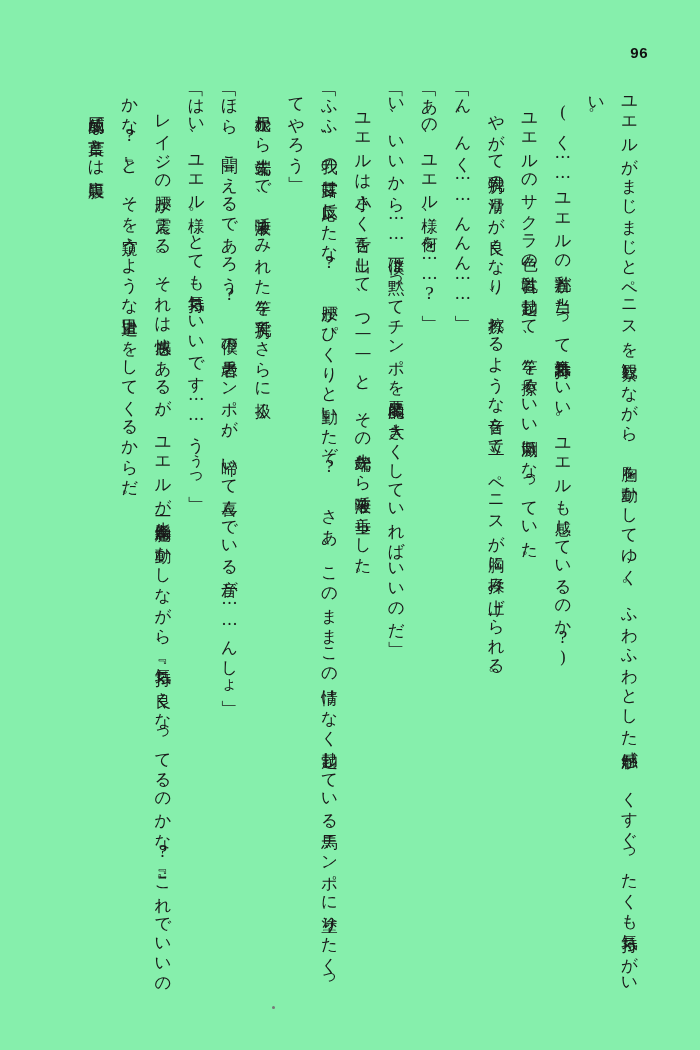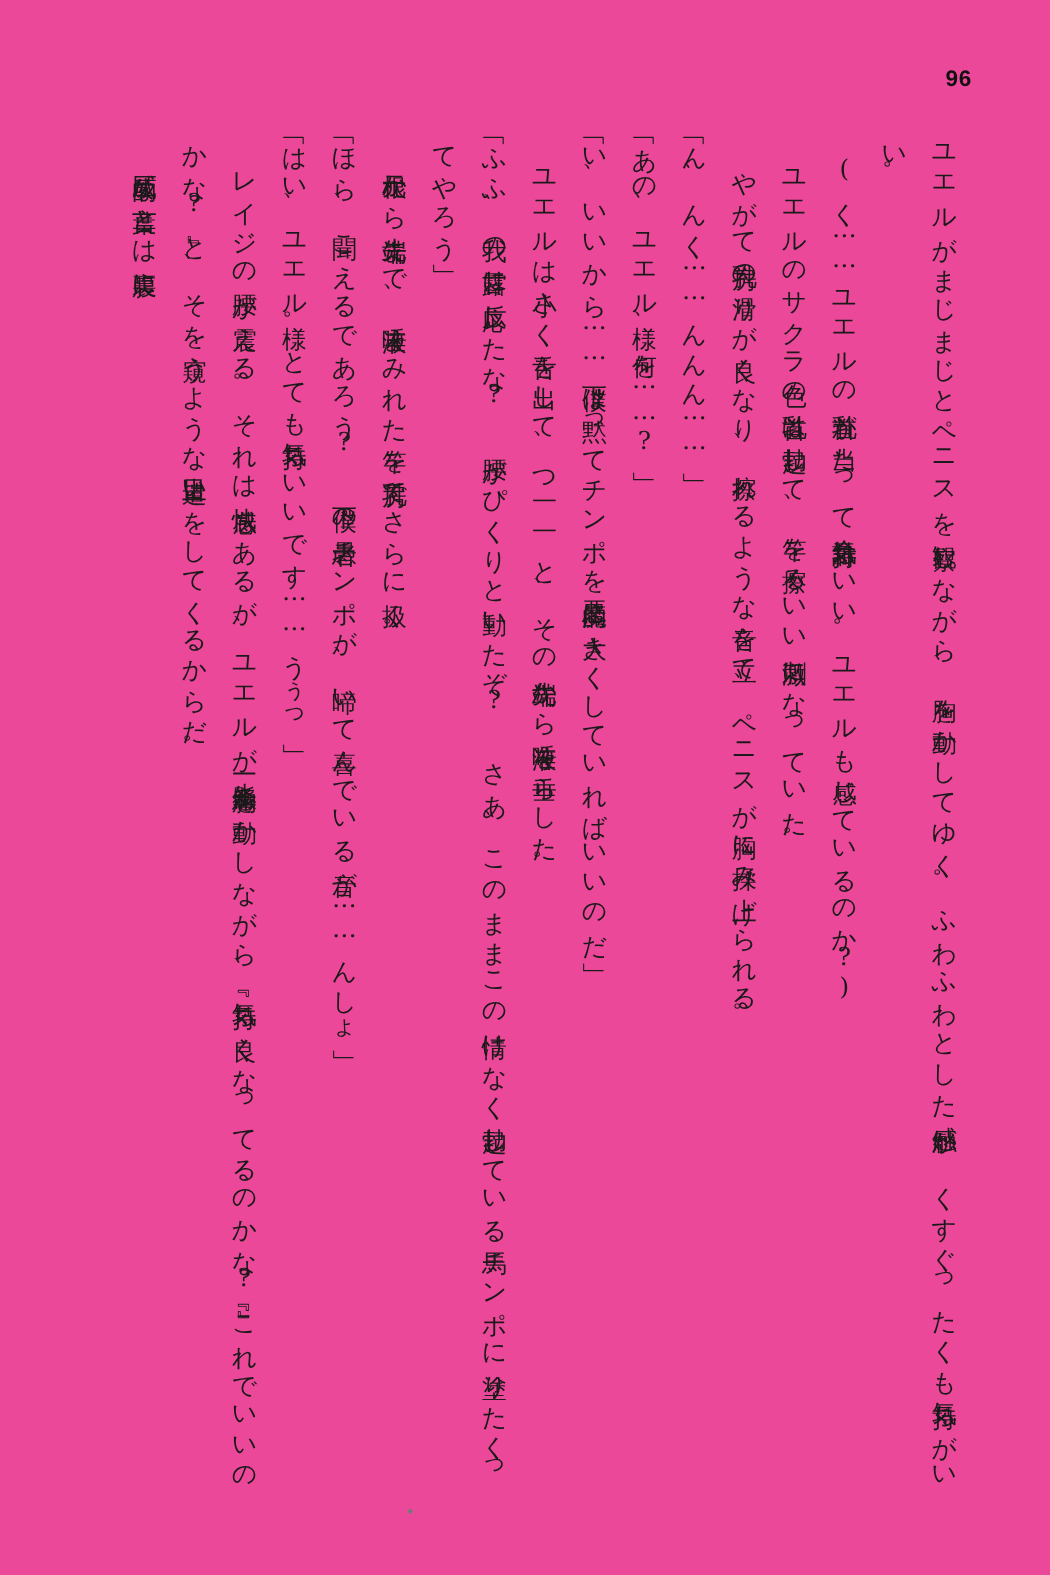--- a/index.html
+++ b/index.html
@@ -4,21 +4,21 @@
 <style>
   html, body {
     margin: 0;
     padding: 0;
     background: #ffffff;
   }
   .page {
     position: relative;
     width: 700px;
     height: 1050px;
-    background: #ec4899;
+    background: #86efac;
     overflow: hidden;
     font-family: "DejaVu Serif", "Liberation Serif", serif;
     color: #1a1a1a;
   }
   .page-number {
     position: absolute;
     top: 44px;
     right: 52px;
     font-family: "Liberation Sans", sans-serif;
     font-size: 15px;

